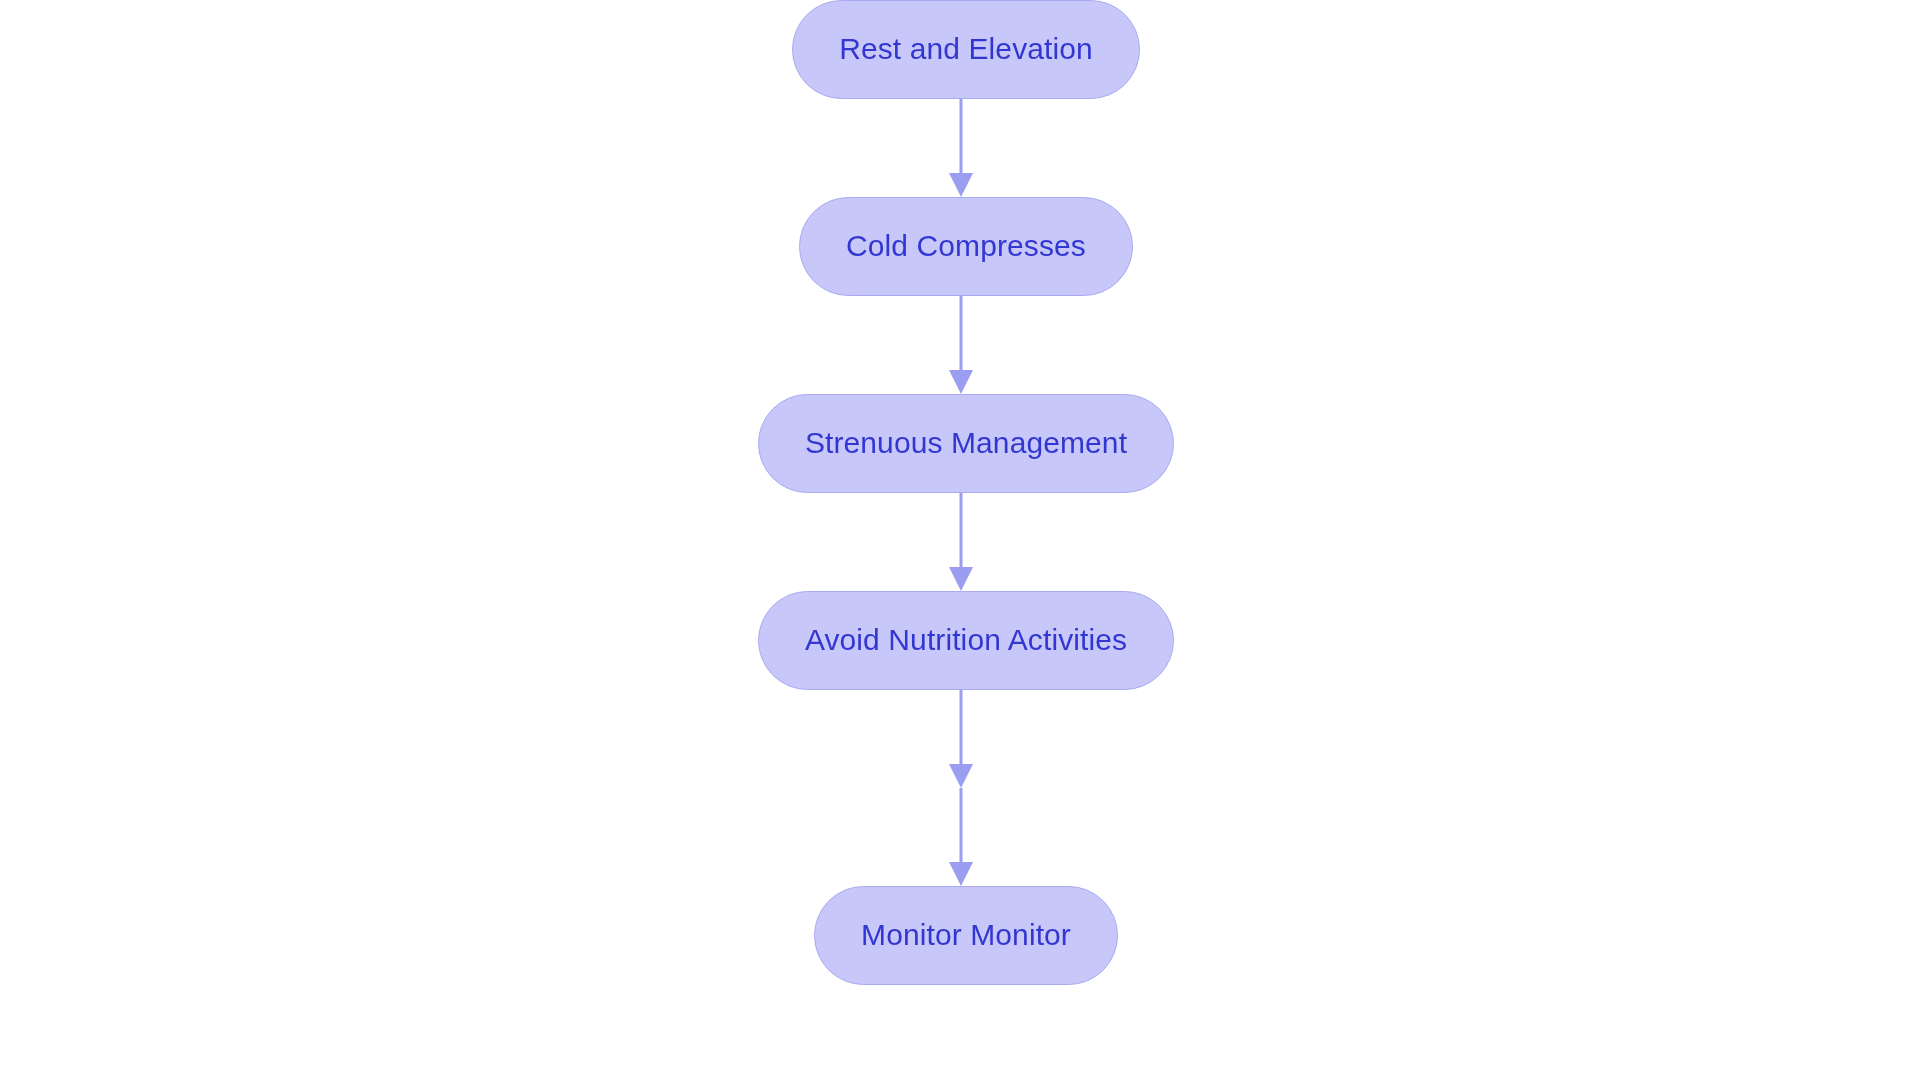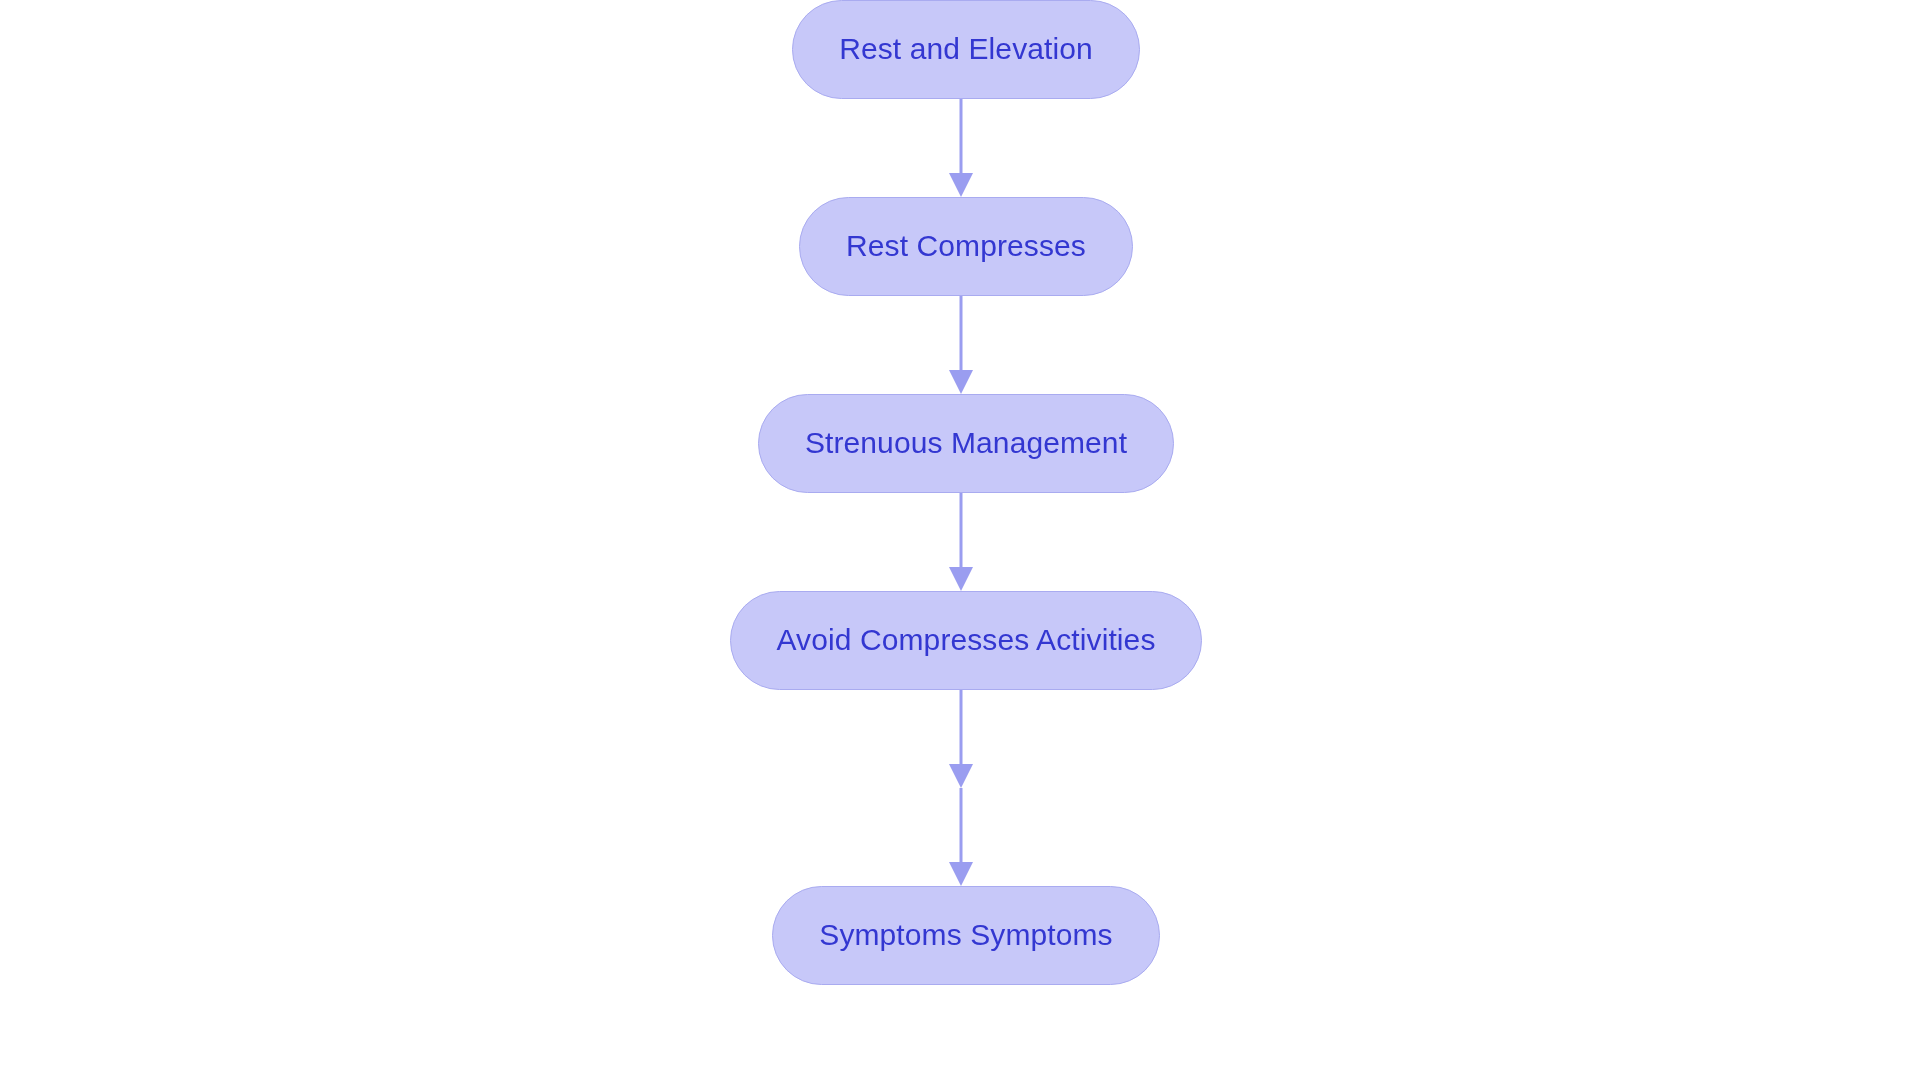--- a/index.html
+++ b/index.html
@@ -89,50 +89,50 @@
     <div class="node">
       <span class="node-label">Rest and Elevation</span>
     </div>
 
     <div class="connector">
       <div class="stem"></div>
       <div class="head"></div>
     </div>
 
     <div class="node">
-      <span class="node-label">Rest Compresses</span>
+      <span class="node-label">Cold Compresses</span>
     </div>
 
     <div class="connector">
       <div class="stem"></div>
       <div class="head"></div>
     </div>
 
     <div class="node">
       <span class="node-label">Strenuous Management</span>
     </div>
 
     <div class="connector">
       <div class="stem"></div>
       <div class="head"></div>
     </div>
 
     <div class="node">
-      <span class="node-label">Avoid Compresses Activities</span>
+      <span class="node-label">Avoid Nutrition Activities</span>
     </div>
 
     <div class="connector">
       <div class="stem"></div>
       <div class="head"></div>
     </div>
 
 
     <div class="connector">
       <div class="stem"></div>
       <div class="head"></div>
     </div>
 
     <div class="node">
-      <span class="node-label">Symptoms Symptoms</span>
+      <span class="node-label">Monitor Monitor</span>
     </div>
 
   </div>
 </div>
 
 </body></html>

